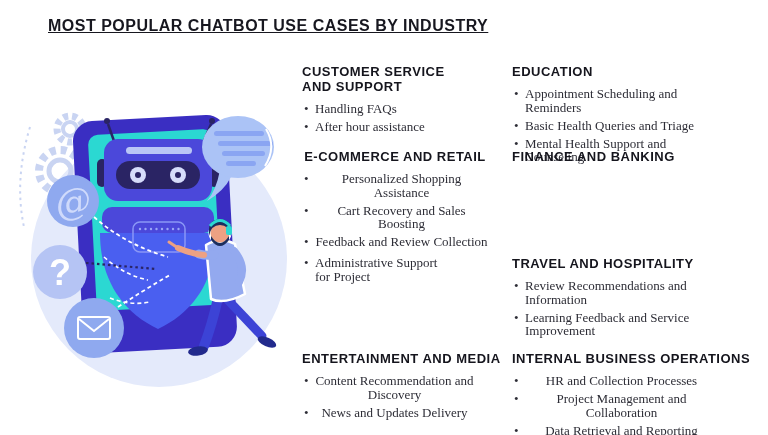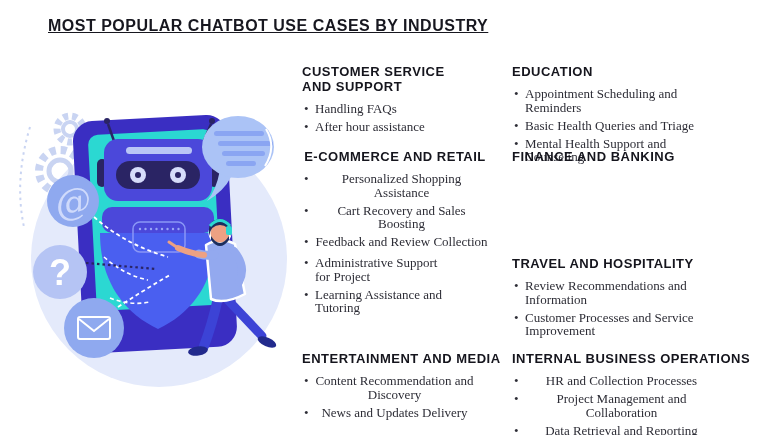--- a/index.html
+++ b/index.html
@@ -197,21 +197,20 @@
     <h2>E-COMMERCE AND RETAIL</h2>
     <ul class="items">
         <li>Personalized Shopping Assistance</li>
         <li>Cart Recovery and Sales Boosting</li>
         <li>Feedback and Review Collection</li>
       </ul>
   </section>
   <section class="sec s2">
     <ul class="items w150">
         <li>Administrative Support for Project</li>
-        <li>Learning Assistance and Tutoring</li>
       </ul>
   </section>
   <section class="sec s3">
     <h2>ENTERTAINMENT AND MEDIA</h2>
     <ul class="items w172">
         <li>Content Recommendation and Discovery</li>
         <li>News and Updates Delivery</li>
       </ul>
   </section>
 </div>
@@ -225,21 +224,21 @@
         <li>Mental Health Support and Counseling</li>
       </ul>
   </section>
   <section class="sec s1">
     <h2>FINANCE AND BANKING</h2>
   </section>
   <section class="sec s2">
     <h2>TRAVEL AND HOSPITALITY</h2>
     <ul class="items">
         <li>Review Recommendations and Information</li>
-        <li>Customer Processes and Service Improvement</li>
+        <li>Learning Feedback and Service Improvement</li>
       </ul>
   </section>
   <section class="sec s3">
     <h2>INTERNAL BUSINESS OPERATIONS</h2>
     <ul class="items">
         <li>HR and Collection Processes</li>
         <li>Project Management and Collaboration</li>
         <li>Data Retrieval and Reporting</li>
       </ul>
   </section>

